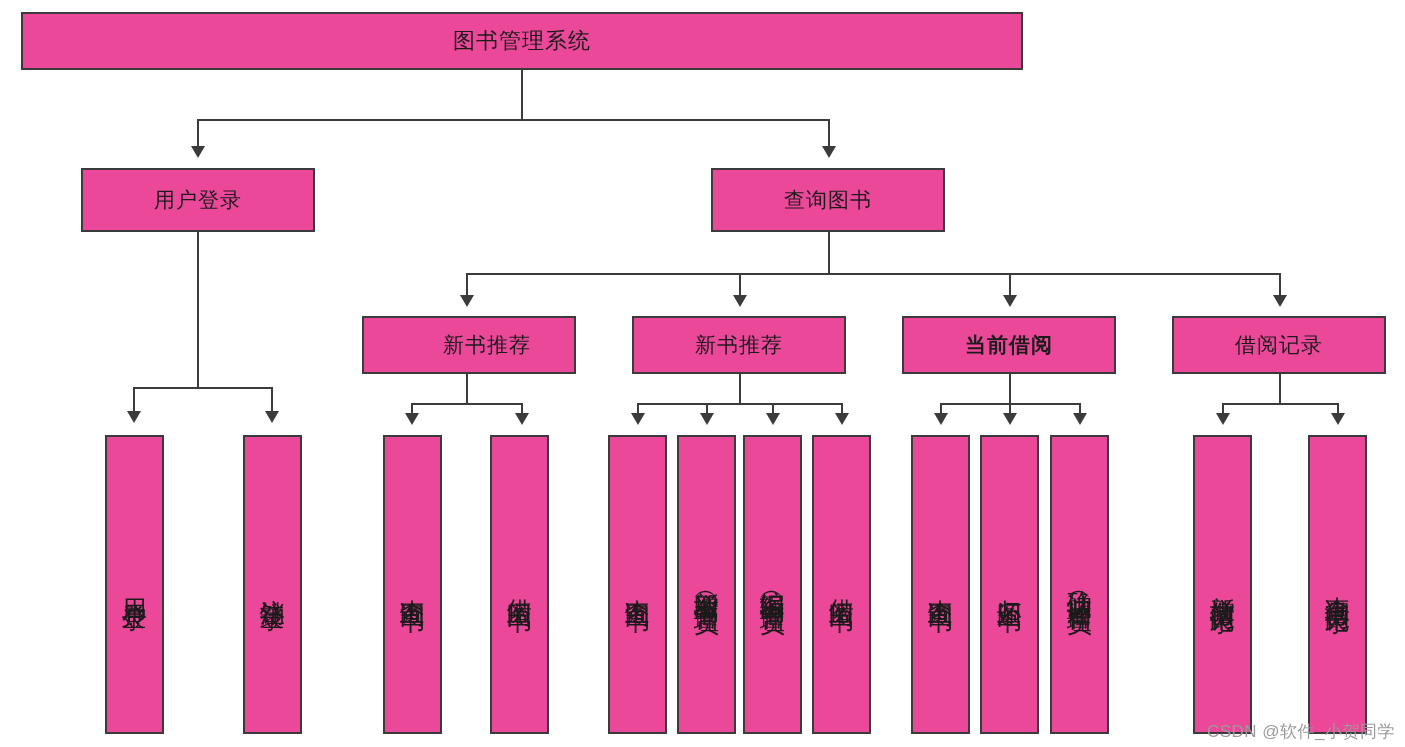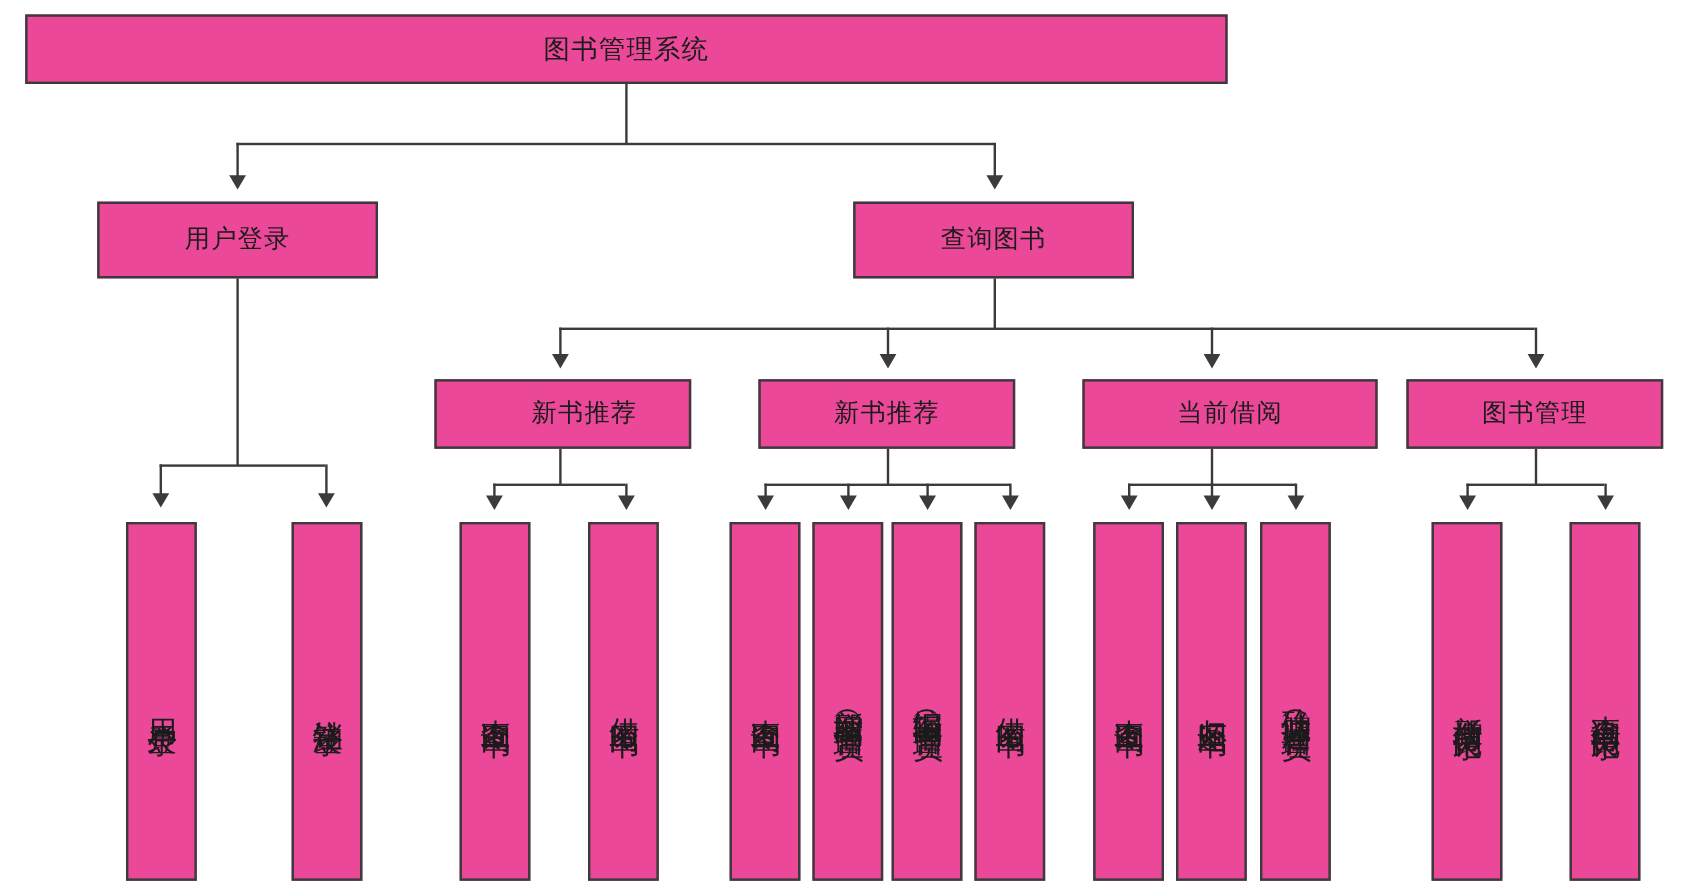--- a/index.html
+++ b/index.html
@@ -104,25 +104,25 @@
   <div class="arrow" style="left:1003px;top:295px;"></div>
   <div class="ln vt" style="left:1279px;top:273px;height:24px;"></div>
   <div class="arrow" style="left:1273px;top:295px;"></div>
 
   <div class="node h" style="left:362px;top:316px;width:214px;height:58px;padding-left:36px;">
     <span class="lbl">新书推荐</span>
   </div>
   <div class="node h" style="left:632px;top:316px;width:214px;height:58px;">
     <span class="lbl">新书推荐</span>
   </div>
-  <div class="node h" style="left:902px;top:316px;width:246px;height:58px;">
+  <div class="node h" style="left:902px;top:316px;width:214px;height:58px;font-weight:bold;">
     <span class="lbl">当前借阅</span>
   </div>
   <div class="node h" style="left:1172px;top:316px;width:214px;height:58px;">
-    <span class="lbl">图书管理</span>
+    <span class="lbl">借阅记录</span>
   </div>
 
   <div class="ln vt" style="left:466px;top:374px;height:30px;"></div>
   <div class="ln hz" style="left:411px;top:403px;width:110px;"></div>
   <div class="ln vt" style="left:411px;top:403px;height:12px;"></div>
   <div class="arrow" style="left:405px;top:413px;"></div>
   <div class="ln vt" style="left:521px;top:403px;height:12px;"></div>
   <div class="arrow" style="left:515px;top:413px;"></div>
 
   <div class="ln vt" style="left:739px;top:374px;height:30px;"></div>
@@ -189,13 +189,14 @@
     <span class="lbl">确认归还（管理员）</span>
   </div>
 
   <div class="node v" style="left:1193px;top:435px;width:59px;height:299px;">
     <span class="lbl">新增借阅记录</span>
   </div>
   <div class="node v" style="left:1308px;top:435px;width:59px;height:299px;">
     <span class="lbl">查询借阅记录</span>
   </div>
 
+  <div id="watermark">CSDN @软件_小贺同学</div>
 </div>
 
 </body></html>

